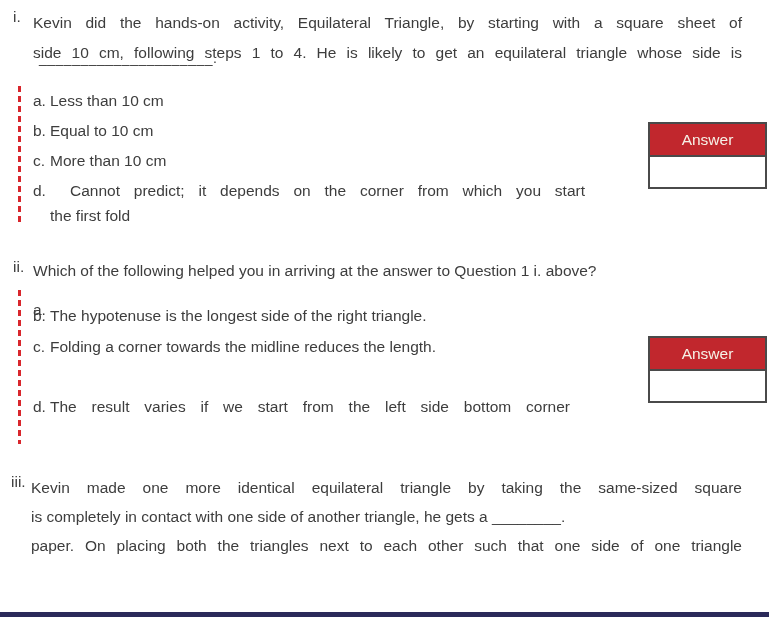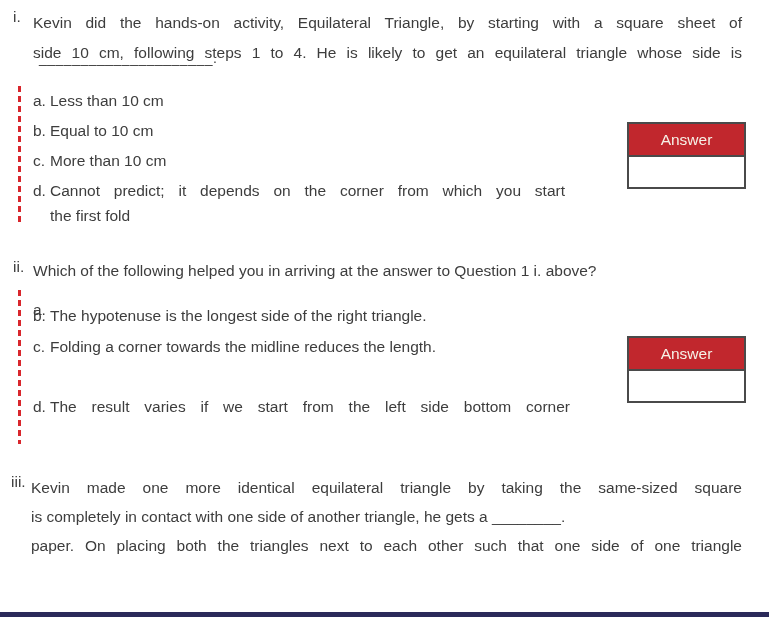--- a/index.html
+++ b/index.html
@@ -33,25 +33,25 @@
   .dashline {
     position: absolute; left: 0; top: 0; bottom: 0; width: 3px;
     background: repeating-linear-gradient(to bottom, var(--dash-red, #d8262c) 0 6px, transparent 6px 10px);
   }
   #opts1 { top: 86px; height: 136px; padding-top: 2px; width: 560px; }
   #opts2 { top: 290px; height: 147px; padding-top: 7px; width: 560px; }
 
   .opt { position: relative; padding-left: 17px; line-height: 25px; margin-bottom: 5px; }
   #opts2 .opt { margin-bottom: 6px; }
   .opt-letter { position: absolute; left: 0; top: 0; line-height: 25px; }
-  #opts1 .dline1 { width: 515px; text-align: justify; text-align-last: justify; }
+  #opts1 .dline1 { width: 515px; text-align: justify; text-align-last: justify; margin-left: 20px; }
   #opts2 .dline1 { width: 520px; text-align: justify; text-align-last: justify; margin-top: 35px; }
 
   .answer-box {
-    position: absolute; left: 627px; width: 115px;
+    position: absolute; left: 648px; width: 115px;
     border: 2px solid var(--box-border, #4a4a4a);
     background: #f9a8d4;
   }
   #ans1 { top: 122px; }
   #ans2 { top: 336px; }
   .answer-head {
     height: 31px; line-height: 31px;
     background: var(--answer-red, #c1272d);
     color: var(--answer-label-text, #f6f1e7);
     text-align: center; font-size: 15.5px;

